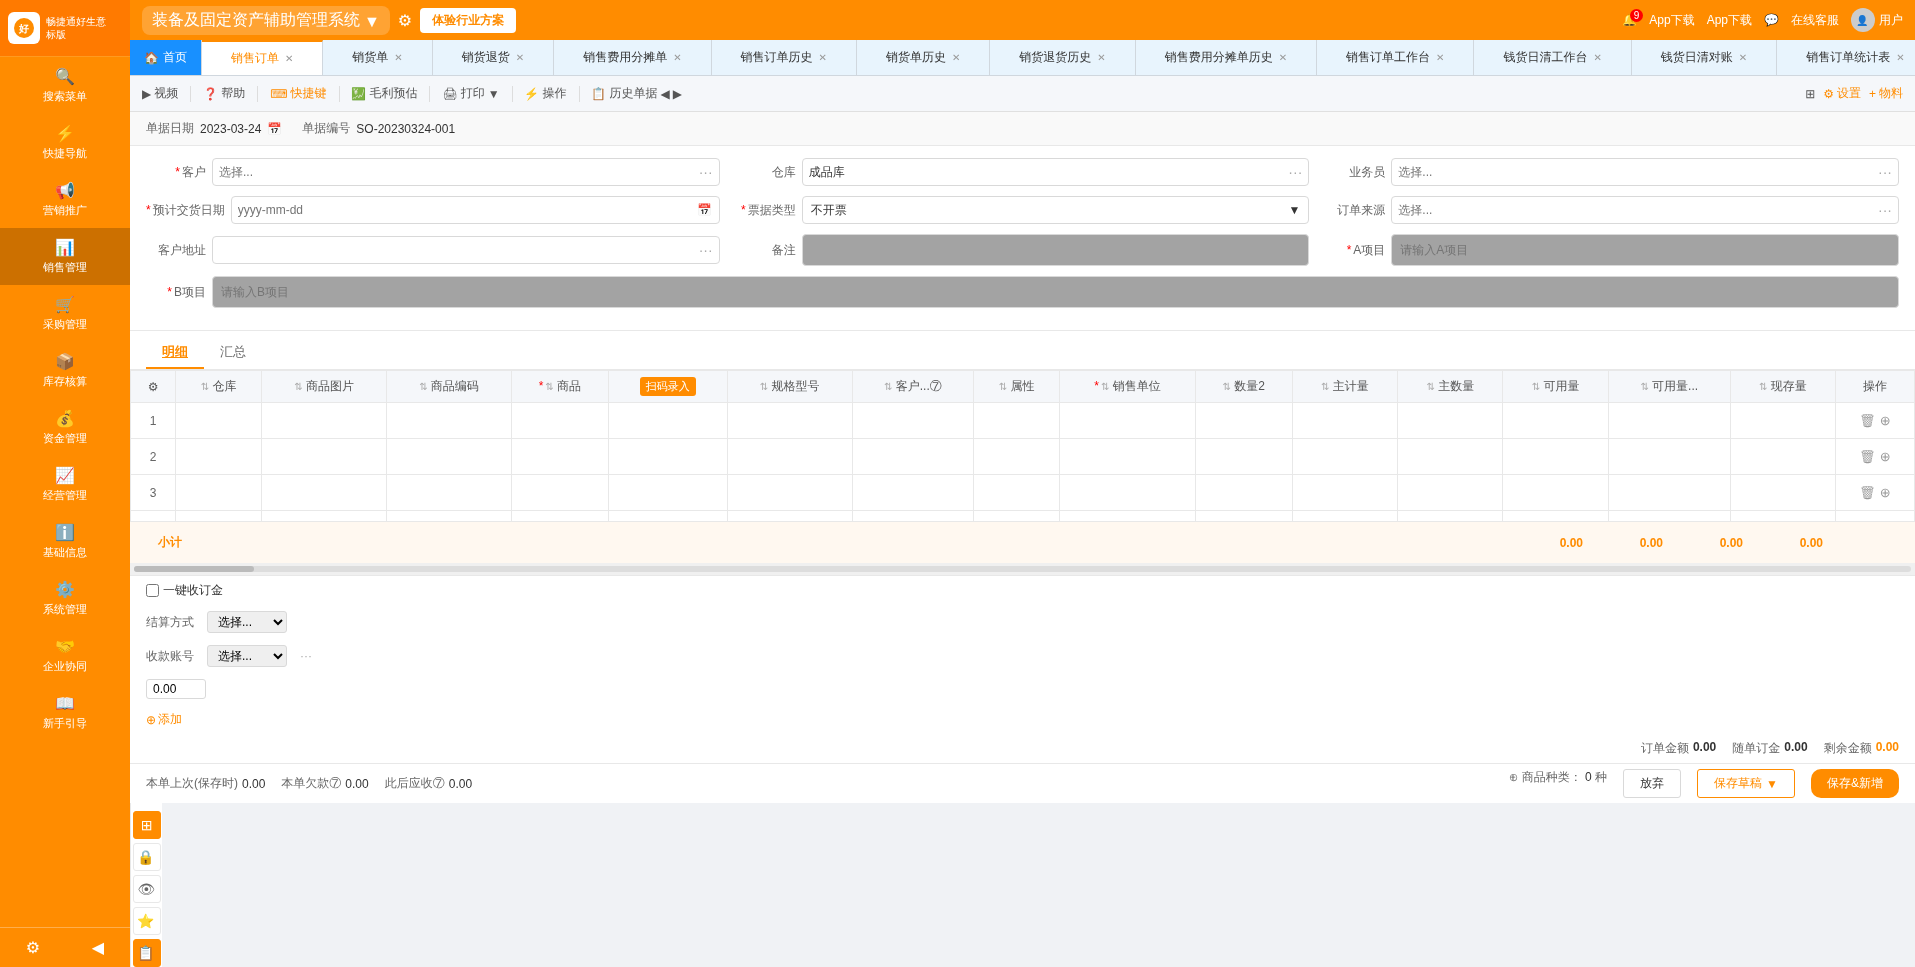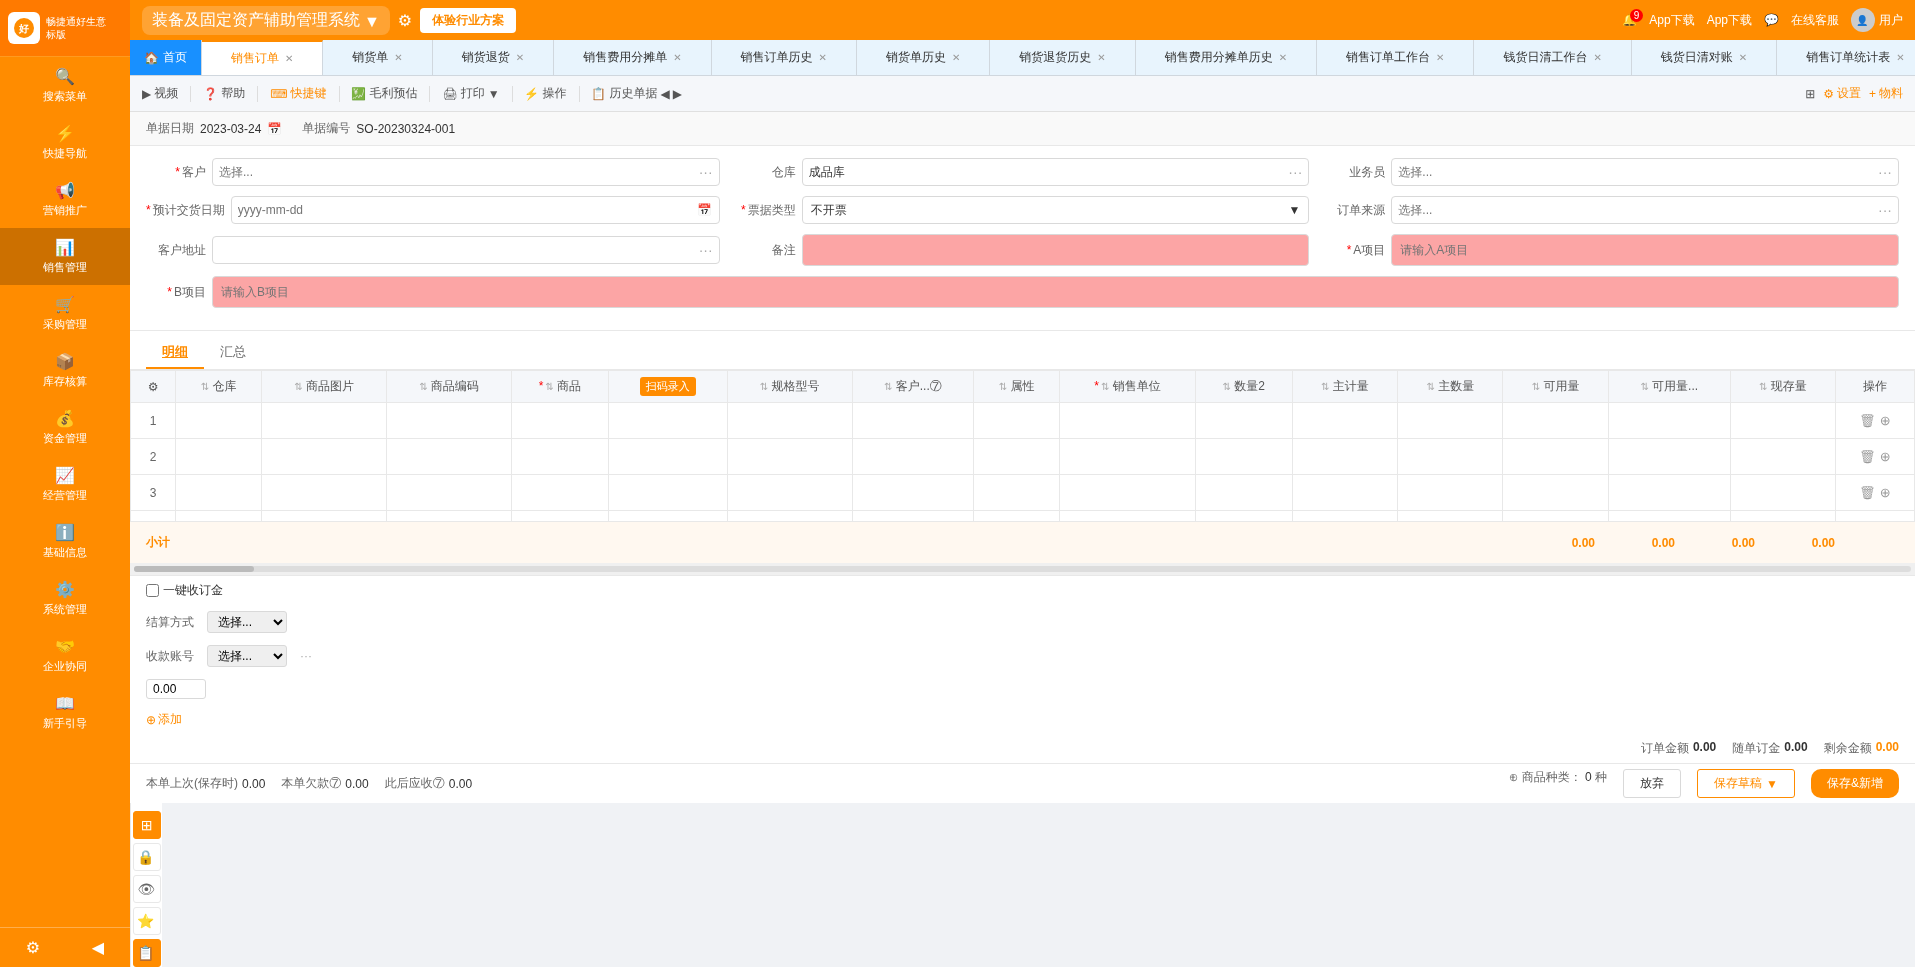--- a/index.html
+++ b/index.html
@@ -52,21 +52,21 @@
     .toolbar-item { display: flex; align-items: center; gap: 3px; cursor: pointer; color: #555; }
     .toolbar-item.orange { color: #ff8c00; }
     .toolbar-divider { width: 1px; height: 16px; background: #ddd; }
     
     
     .form-area { padding: 12px 16px; border-bottom: 1px solid #e8e8e8; }
     .form-row { display: flex; align-items: center; gap: 16px; margin-bottom: 10px; }
     .form-field { display: flex; align-items: center; gap: 6px; flex: 1; }
     .form-label { color: #666; white-space: nowrap; min-width: 60px; text-align: right; }
     .form-label.required::before { content: '*'; color: red; margin-right: 2px; }
-    .form-input { flex: 1; height: 32px; border: 1px solid #d9d9d9; border-radius: 4px; padding: 0 8px; font-size: 12px; background: #fca5a5; color: #333; }
+    .form-input { flex: 1; height: 32px; border: 1px solid #d9d9d9; border-radius: 4px; padding: 0 8px; font-size: 12px; background: #a3a3a3; color: #333; }
     .form-input-wrap { flex: 1; display: flex; align-items: center; border: 1px solid #d9d9d9; border-radius: 4px; height: 28px; padding: 0 6px; background: white; gap: 4px; }
     .form-input-wrap input { flex: 1; border: none; outline: none; font-size: 12px; color: #333; }
     .form-input-wrap .dots { color: #aaa; font-size: 14px; margin-left: auto; cursor: pointer; }
     .form-select { flex: 1; height: 28px; border: 1px solid #d9d9d9; border-radius: 4px; padding: 0 8px; font-size: 12px; background: white; display: flex; align-items: center; justify-content: space-between; cursor: pointer; }
     
     
     .header-row { display: flex; align-items: center; gap: 20px; padding: 8px 16px; background: #f9f9f9; border-bottom: 1px solid #e8e8e8; font-size: 12px; }
     .header-field { display: flex; align-items: center; gap: 6px; }
     .header-field label { color: #666; white-space: nowrap; }
 
@@ -632,21 +632,21 @@
                   <span class="action-icon">🗑</span>
                   <span class="action-icon">⊕</span>
                 </div>
               </td>
             </tr>
           </tbody>
         </table>
       </div>
 
       <div class="table-footer">
-        <div style="display:flex;align-items:center;padding:6px 0;background:#fff8f0;">
+        <div style="display:flex;align-items:center;padding:6px 12px;background:#fff8f0;">
           <span style="padding:6px 16px;color:#ff8c00;font-weight:bold;min-width:60px;">小计</span>
           <span style="flex:1;"></span>
           <span style="padding:6px 20px;color:#ff8c00;font-weight:bold;min-width:80px;text-align:right;">0.00</span>
           <span style="padding:6px 20px;color:#ff8c00;font-weight:bold;min-width:80px;text-align:right;">0.00</span>
           <span style="padding:6px 20px;color:#ff8c00;font-weight:bold;min-width:80px;text-align:right;">0.00</span>
           <span style="padding:6px 20px;color:#ff8c00;font-weight:bold;min-width:80px;text-align:right;">0.00</span>
           <span style="min-width:60px;"></span>
         </div>
       </div>
 

